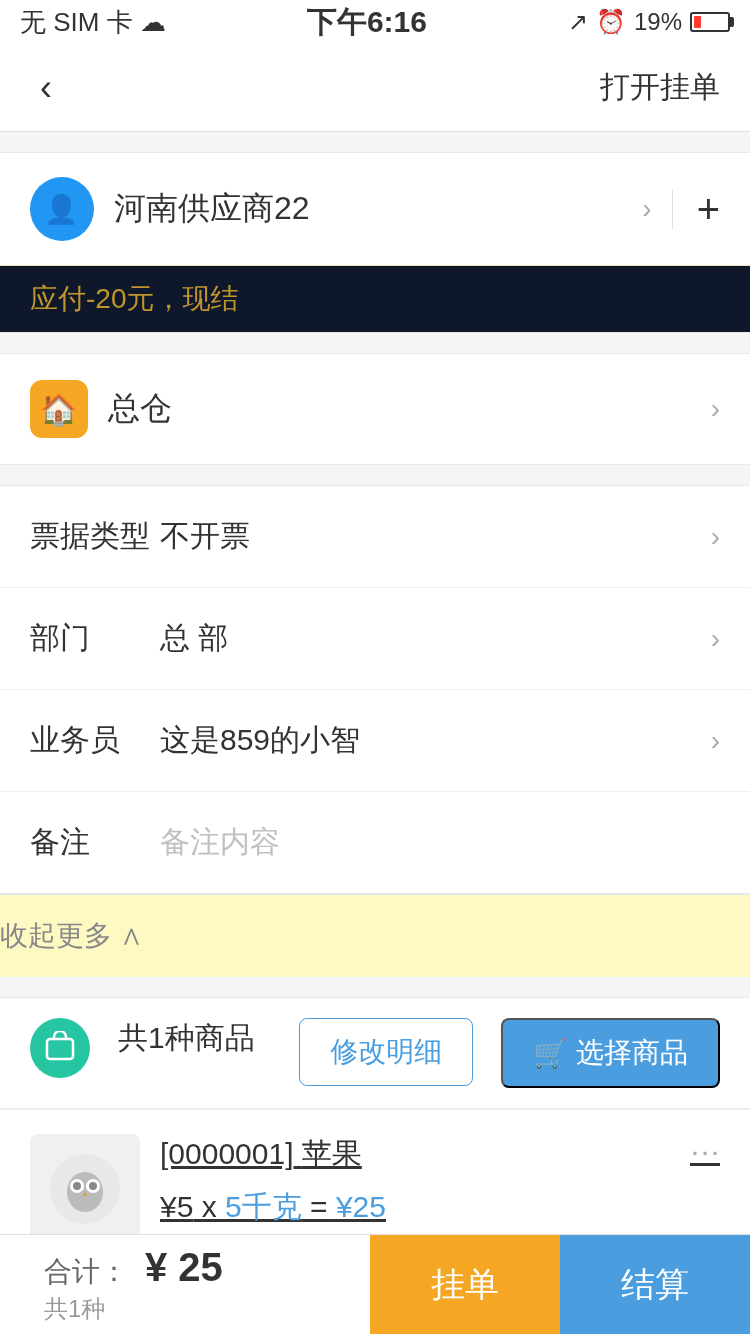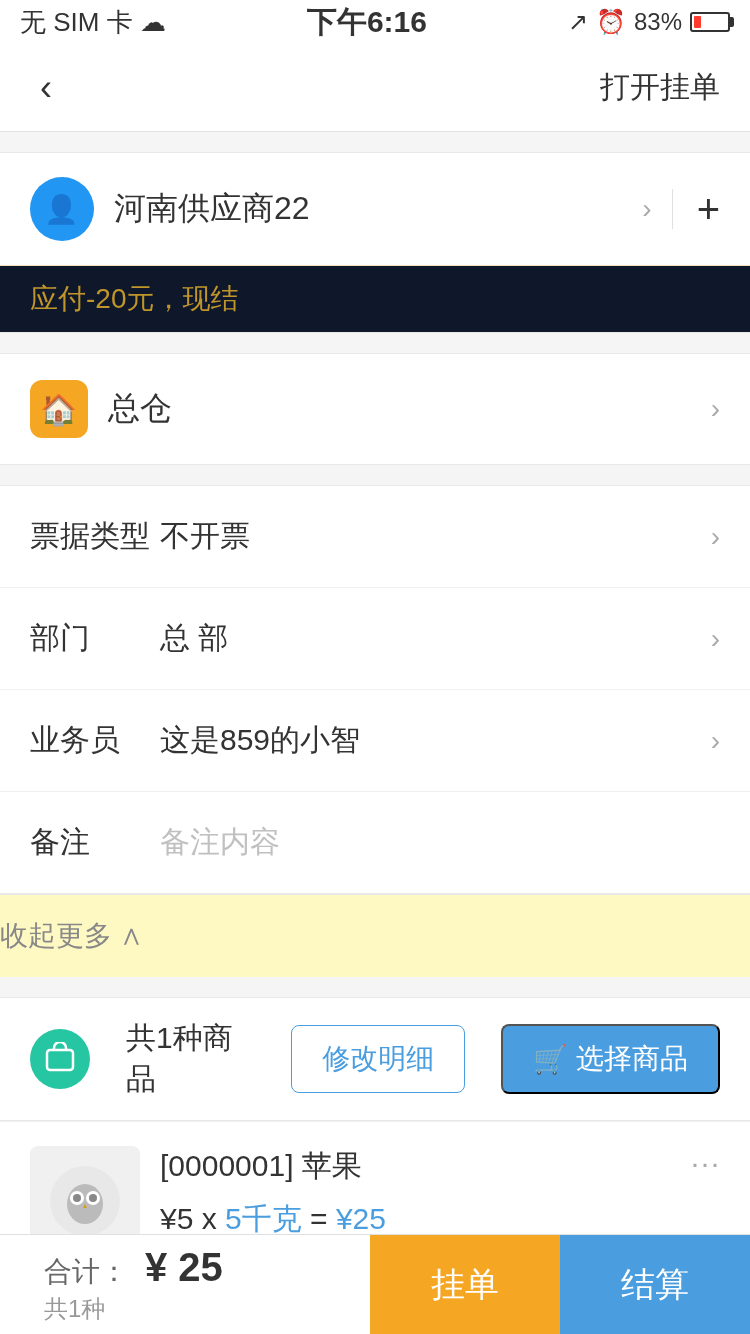--- a/index.html
+++ b/index.html
@@ -194,26 +194,26 @@
       padding: 22px 0;
       font-size: 28px;
       color: #888;
       border-top: 1px solid #e8e8e8;
       cursor: pointer;
     }
 
     
     .products-header {
       display: flex;
-      align-items: center;
+      align-items: flex-start;
       padding: 20px 30px;
       background: #fff;
       border-top: 1px solid #e8e8e8;
       border-bottom: 1px solid #e8e8e8;
-      gap: 36px;
+      gap: 28px;
     }
     .products-icon {
       width: 60px; height: 60px;
       background: #26C6A3;
       border-radius: 50%;
       display: flex; align-items: center; justify-content: center;
       color: #fff;
       font-size: 28px;
       flex-shrink: 0;
     }
@@ -244,20 +244,21 @@
     }
 
     
     .product-item {
       background: #fff;
       display: flex;
       align-items: flex-start;
       padding: 24px 30px;
       gap: 20px;
       border-top: 1px solid #f0f0f0;
+      text-decoration: underline;
     }
     .product-thumb {
       width: 110px; height: 110px;
       background: #f0f0f0;
       border-radius: 8px;
       display: flex; align-items: center; justify-content: center;
       flex-shrink: 0;
       overflow: hidden;
     }
     .product-info {
@@ -348,21 +349,21 @@
 <body>
 
 <div class="status-bar">
   <div class="status-left">
     <span>无 SIM 卡 ☁</span>
   </div>
   <div class="status-center">下午6:16</div>
   <div class="status-right">
     <span>↗</span>
     <span>⏰</span>
-    <span>83%</span>
+    <span>19%</span>
     <span class="battery-icon">
       <span class="battery-fill"></span>
     </span>
   </div>
 </div>
 
 <div class="nav-bar">
   <span class="nav-back">‹</span>
   <span class="nav-action">打开挂单</span>
 </div>

